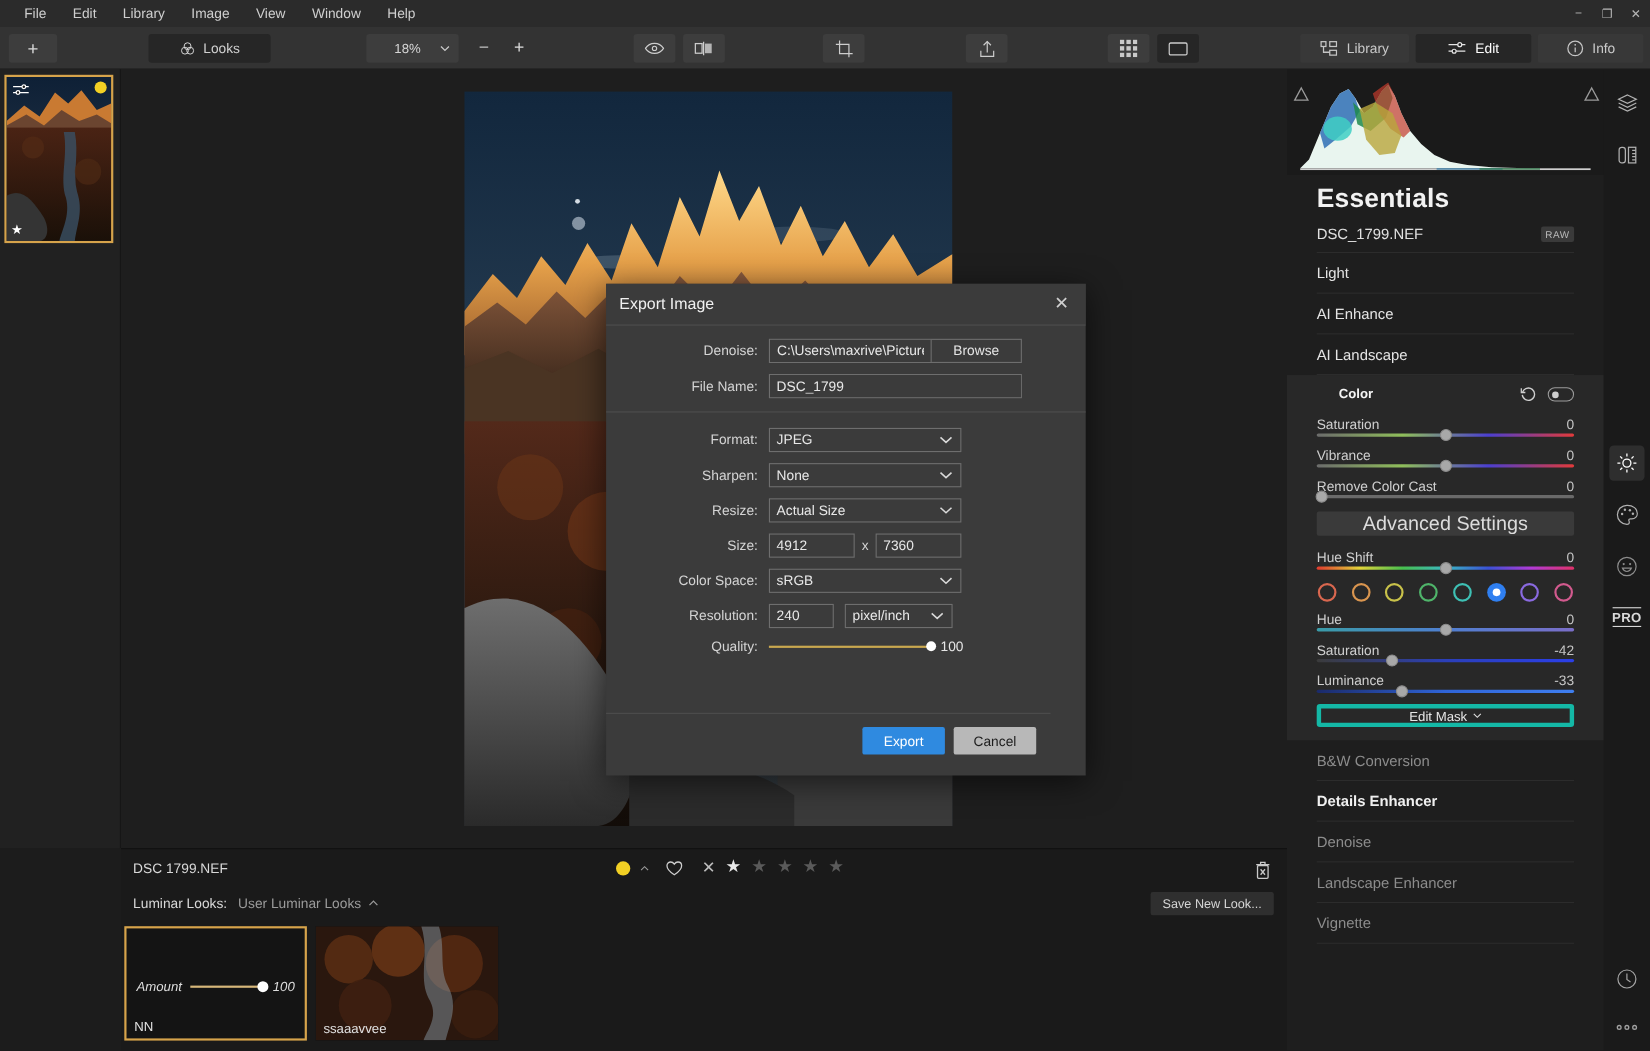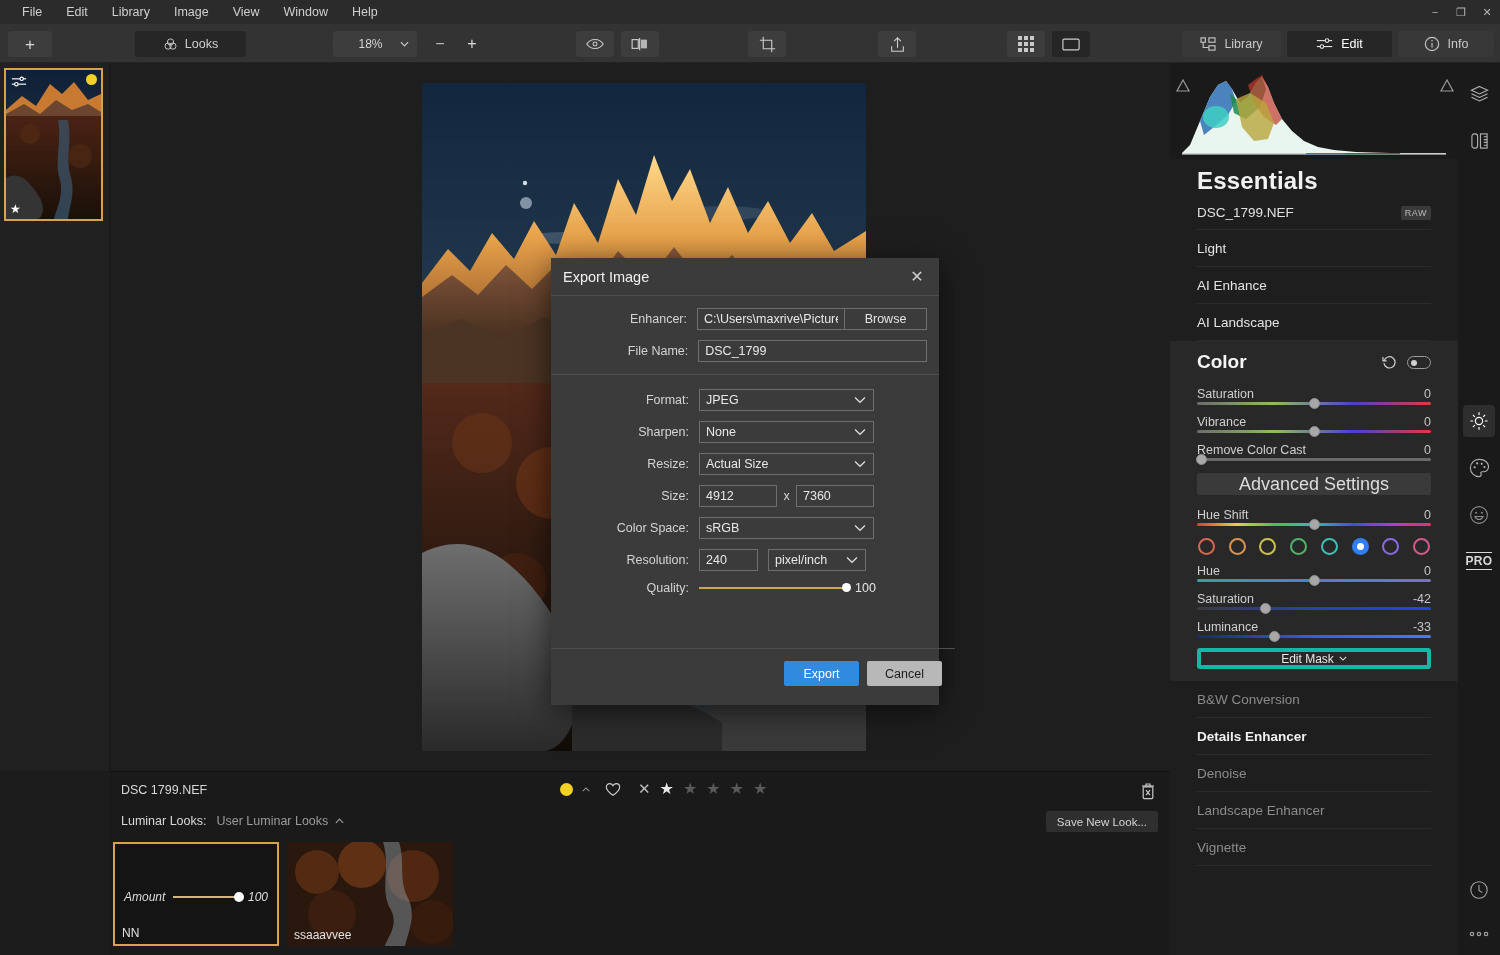--- a/index.html
+++ b/index.html
@@ -118,21 +118,21 @@
   .filerow { display: flex; align-items: center; justify-content: space-between; padding: 10px 0 9px; border-bottom: 1px solid #2c2c2c; }
   .filerow .fname { font-size: 13.5px; color: #e0e0e0; }
   .rawbadge { font-size: 9px; color: #b9b9b9; border-radius: 2px; background: #3a3a3a; padding: 2px 4px; letter-spacing: .5px; }
   .grp { font-size: 13.5px; padding: 11px 0 10px; border-bottom: 1px solid #2c2c2c; cursor: default; }
   .grp.light { color: #e4e4e4; }
   .grp.dim { color: #8c8c8c; }
   .grp.bold { color: #f0f0f0; font-weight: bold; }
 
   .colorpanel { background: #282828; margin: 0 -27px; padding: 10px 27px 12px; }
   .cp-head { display: flex; align-items: center; justify-content: space-between; margin-bottom: 9px; }
-  .cp-title { font-size: 19px; font-weight: bold; color: #f5f5f5; }
+  .cp-title { font-size: 12px; font-weight: bold; color: #f5f5f5; margin-left: 20px; }
   .cp-icons { display: flex; align-items: center; gap: 10px; }
   .toggle { width: 24px; height: 13px; border-radius: 7px; border: 1px solid #9b9b9b; position: relative; }
   .toggle i { position: absolute; left: 3px; top: 3px; width: 6px; height: 6px; border-radius: 50%; background: #cfcfcf; }
 
   .sl { margin-bottom: 2px; }
   .sl-row { display: flex; justify-content: space-between; font-size: 12.5px; color: #cfcfcf; padding: 5px 0 1px; }
   .sl-val { color: #c5c5c5; }
   .sl-track { position: relative; height: 3px; border-radius: 2px; margin-bottom: 5px; }
   .sl-knob { position: absolute; top: -4px; width: 11px; height: 11px; border-radius: 50%; background: #a8a8a8; border: 1px solid #8d8d8d; }
 
@@ -151,21 +151,21 @@
     font-size: 12px; color: #e6e6e6;
   }
 
   
   .rail { position: absolute; left: 1458px; top: 63px; width: 42px; height: 892px; background: #1a1a1a; }
   .rail-btn { position: absolute; left: 5px; width: 32px; height: 32px; display: flex; align-items: center; justify-content: center; border-radius: 4px; }
   .rail-btn.active { background: #2e2e2e; }
 
   
   .dlg {
-    position: absolute; left: 551px; top: 258px; width: 388px; height: 447px;
+    position: absolute; left: 551px; top: 258px; width: 436px; height: 447px;
     background: #3b3b3b; box-shadow: 0 6px 28px rgba(0,0,0,.6);
   }
   .dlg-head { height: 37px; display: flex; align-items: center; justify-content: space-between; padding: 0 12px 0 12px; background: #3b3b3b; }
   .dlg-title { font-size: 14.5px; color: #f0f0f0; }
   .dlg-close { font-size: 16px; color: #cfcfcf; width: 20px; text-align: center; line-height: 1; }
   .dlg-sep { height: 1px; background: #4e4e4e; }
   .dlg-sec1 { padding: 12px 12px 12px 0; }
   .frow { display: flex; align-items: center; margin-bottom: 10px; }
   .flabel { width: 148px; text-align: right; padding-right: 10px; font-size: 12.5px; color: #d4d4d4; }
   .fieldwrap { display: flex; border: 1px solid #6e6e6e; height: 22px; }
@@ -704,21 +704,21 @@
 
   <div class="dlg">
     <div class="dlg-head">
       <span class="dlg-title">Export Image</span>
       <span class="dlg-close">✕</span>
     </div>
     <div class="dlg-sep"></div>
 
     <div class="dlg-sec1">
       <div class="frow">
-        <span class="flabel">Enhancer:</span>
+        <span class="flabel">Denoise:</span>
         <span class="fieldwrap" style="width:230px;">
           <input class="txt" style="width: 146px;" value="C:\Users\maxrive\Pictures">
           <span class="browse">Browse</span>
         </span>
       </div>
       <div class="frow" style="margin-bottom:0;">
         <span class="flabel">File Name:</span>
         <span class="fieldwrap" style="width:230px;">
           <input class="txt" style="width: 100%;" value="DSC_1799">
         </span>

